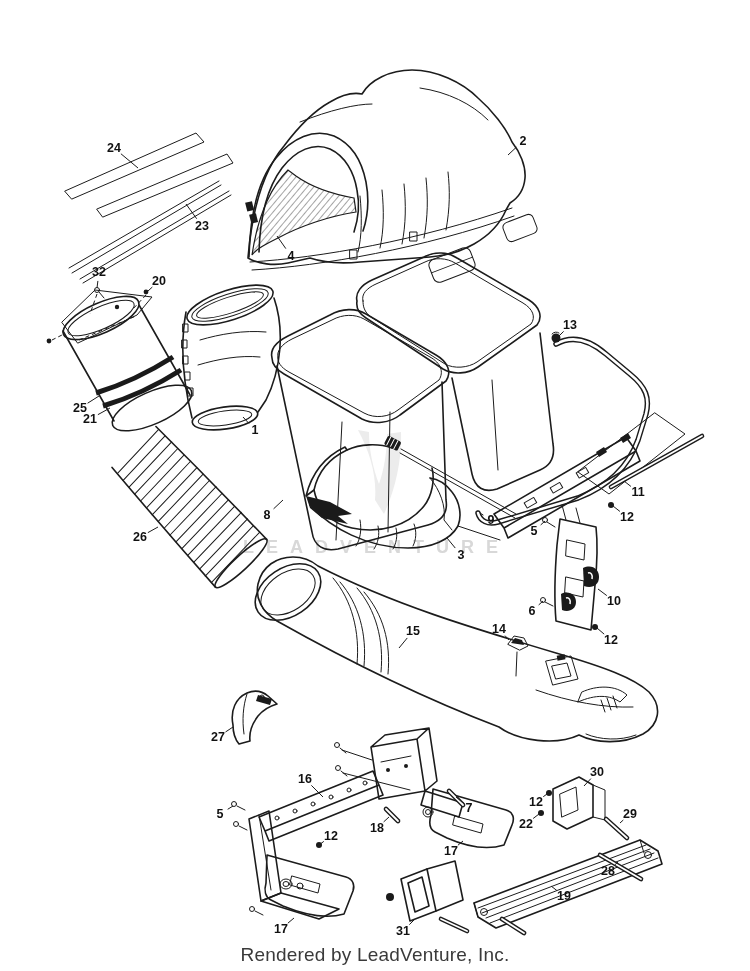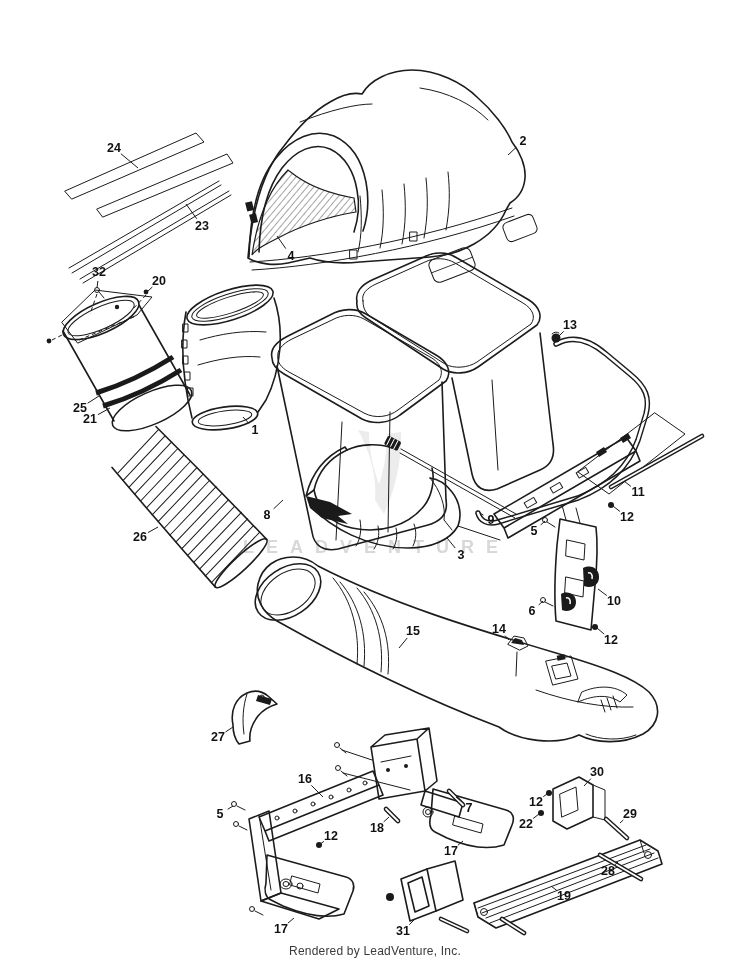--- a/index.html
+++ b/index.html
@@ -13,21 +13,21 @@
   .tubeO{fill:none;stroke:#1c1c1c;stroke-width:5.5;stroke-linecap:round;stroke-linejoin:round;}
   .tubeI{fill:none;stroke:#ffffff;stroke-width:2.6;stroke-linecap:round;stroke-linejoin:round;}
   .pinO{fill:none;stroke:#1c1c1c;stroke-width:4.6;stroke-linecap:round;}
   .pinI{fill:none;stroke:#ffffff;stroke-width:1.8;stroke-linecap:round;}
   .dash{fill:none;stroke:#1c1c1c;stroke-width:1;stroke-dasharray:4 3;}
   .leader{stroke:#1c1c1c;stroke-width:1;}
   .callout-num{font:bold 12.5px "Liberation Sans",sans-serif;fill:#111;text-anchor:middle;}
   .wm-text{font:bold 18px "Liberation Sans",sans-serif;fill:#d8d8d8;letter-spacing:12px;}
   .flame{fill:#ececec;stroke:none;}
   #footer{position:absolute;left:0;top:944px;width:750px;text-align:center;
-          font-size:12px;color:#3a3a3a;letter-spacing:0.2px;}
+          font-size:19px;color:#3a3a3a;letter-spacing:0.2px;}
 </style>
 </head>
 <body>
 
 <div id="stage">
 <svg width="750" height="971" viewBox="0 0 750 971">
   <defs>
     <pattern id="hatch" patternUnits="userSpaceOnUse" width="5" height="5" patternTransform="rotate(40)">
       <line x1="0" y1="0" x2="0" y2="5" stroke="#1c1c1c" stroke-width="0.8"></line>
     </pattern>

